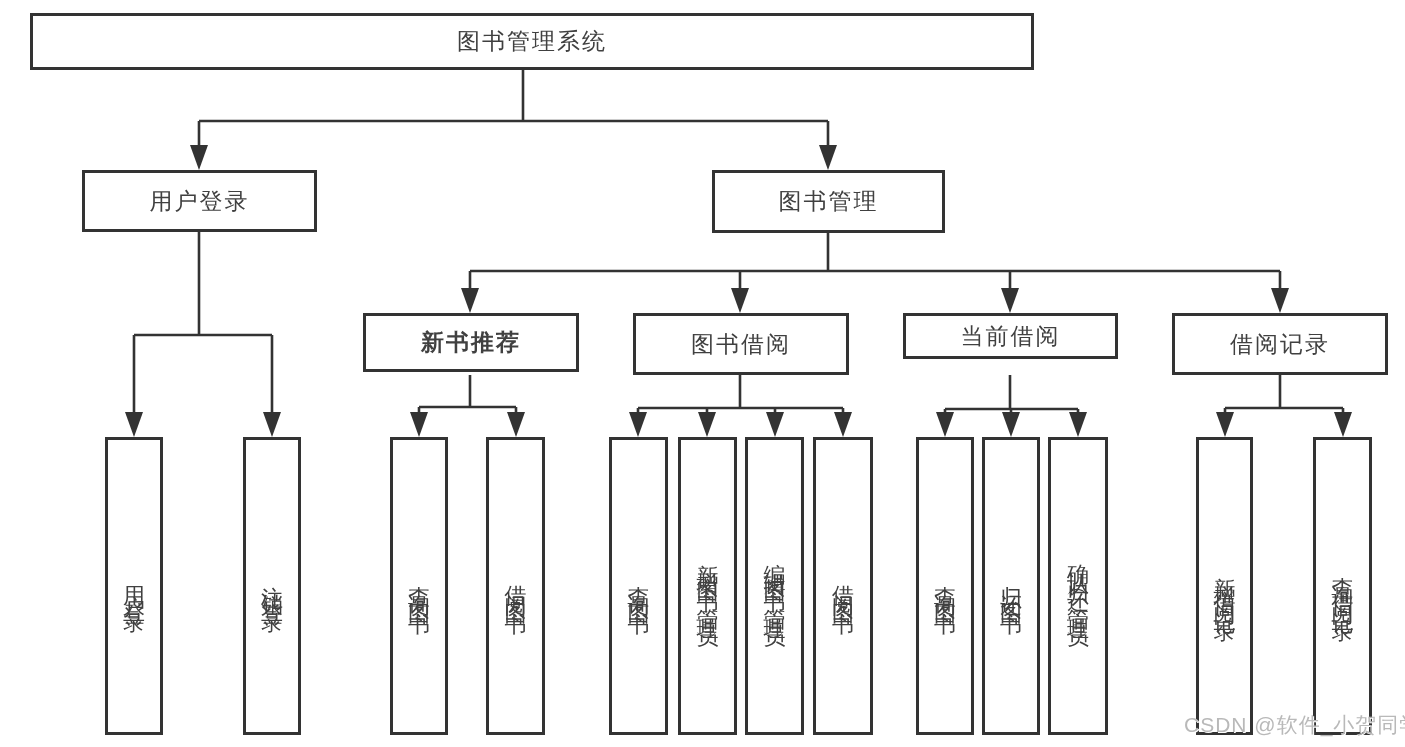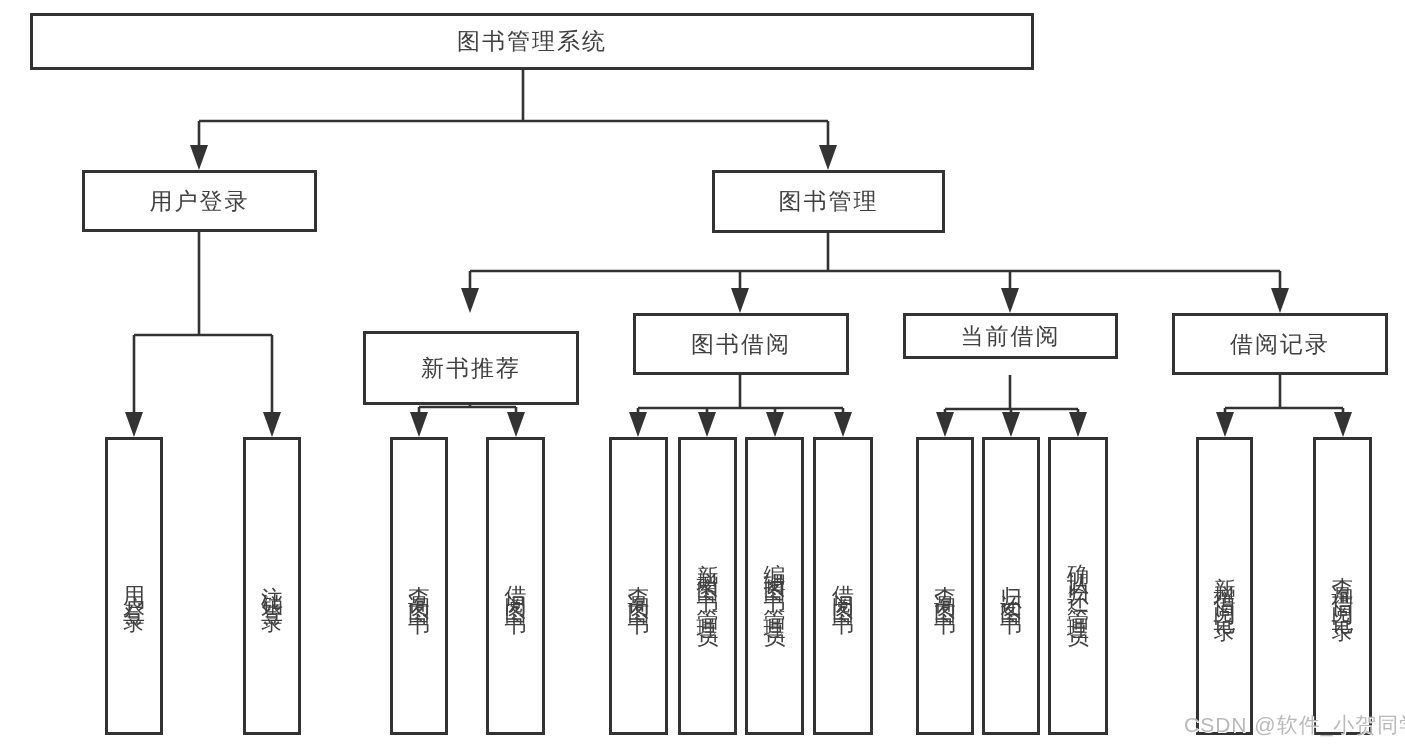--- a/index.html
+++ b/index.html
@@ -56,21 +56,21 @@
     color: #b9b9b9;
     letter-spacing: 1px;
     white-space: nowrap;
     text-shadow: 1px 1px 0 #ffffff;
     z-index: 3;
   }
   
   #n-root   { left: 30px;   top: 13px;  width: 1004px; height: 57px; }
   #n-login  { left: 82px;   top: 170px; width: 235px;  height: 62px; }
   #n-mgmt   { left: 712px;  top: 170px; width: 233px;  height: 63px; }
-  #n-rec    { left: 363px;  top: 331px; width: 216px;  height: 74px; }
+  #n-rec    { left: 363px;  top: 313px; width: 216px;  height: 59px; font-weight: bold; }
   #n-borrow { left: 633px;  top: 313px; width: 216px;  height: 62px; }
   #n-cur    { left: 903px;  top: 313px; width: 215px;  height: 46px; }
   #n-recd   { left: 1172px; top: 313px; width: 216px;  height: 62px; }
   #l-a1 { left: 105px;  top: 437px; width: 58px; height: 298px; }
   #l-a2 { left: 243px;  top: 437px; width: 58px; height: 298px; }
   #l-b1 { left: 390px;  top: 437px; width: 58px; height: 298px; }
   #l-b2 { left: 486px;  top: 437px; width: 59px; height: 298px; }
   #l-c1 { left: 609px;  top: 437px; width: 59px; height: 298px; }
   #l-c2 { left: 678px;  top: 437px; width: 59px; height: 298px; }
   #l-c3 { left: 745px;  top: 437px; width: 59px; height: 298px; }

